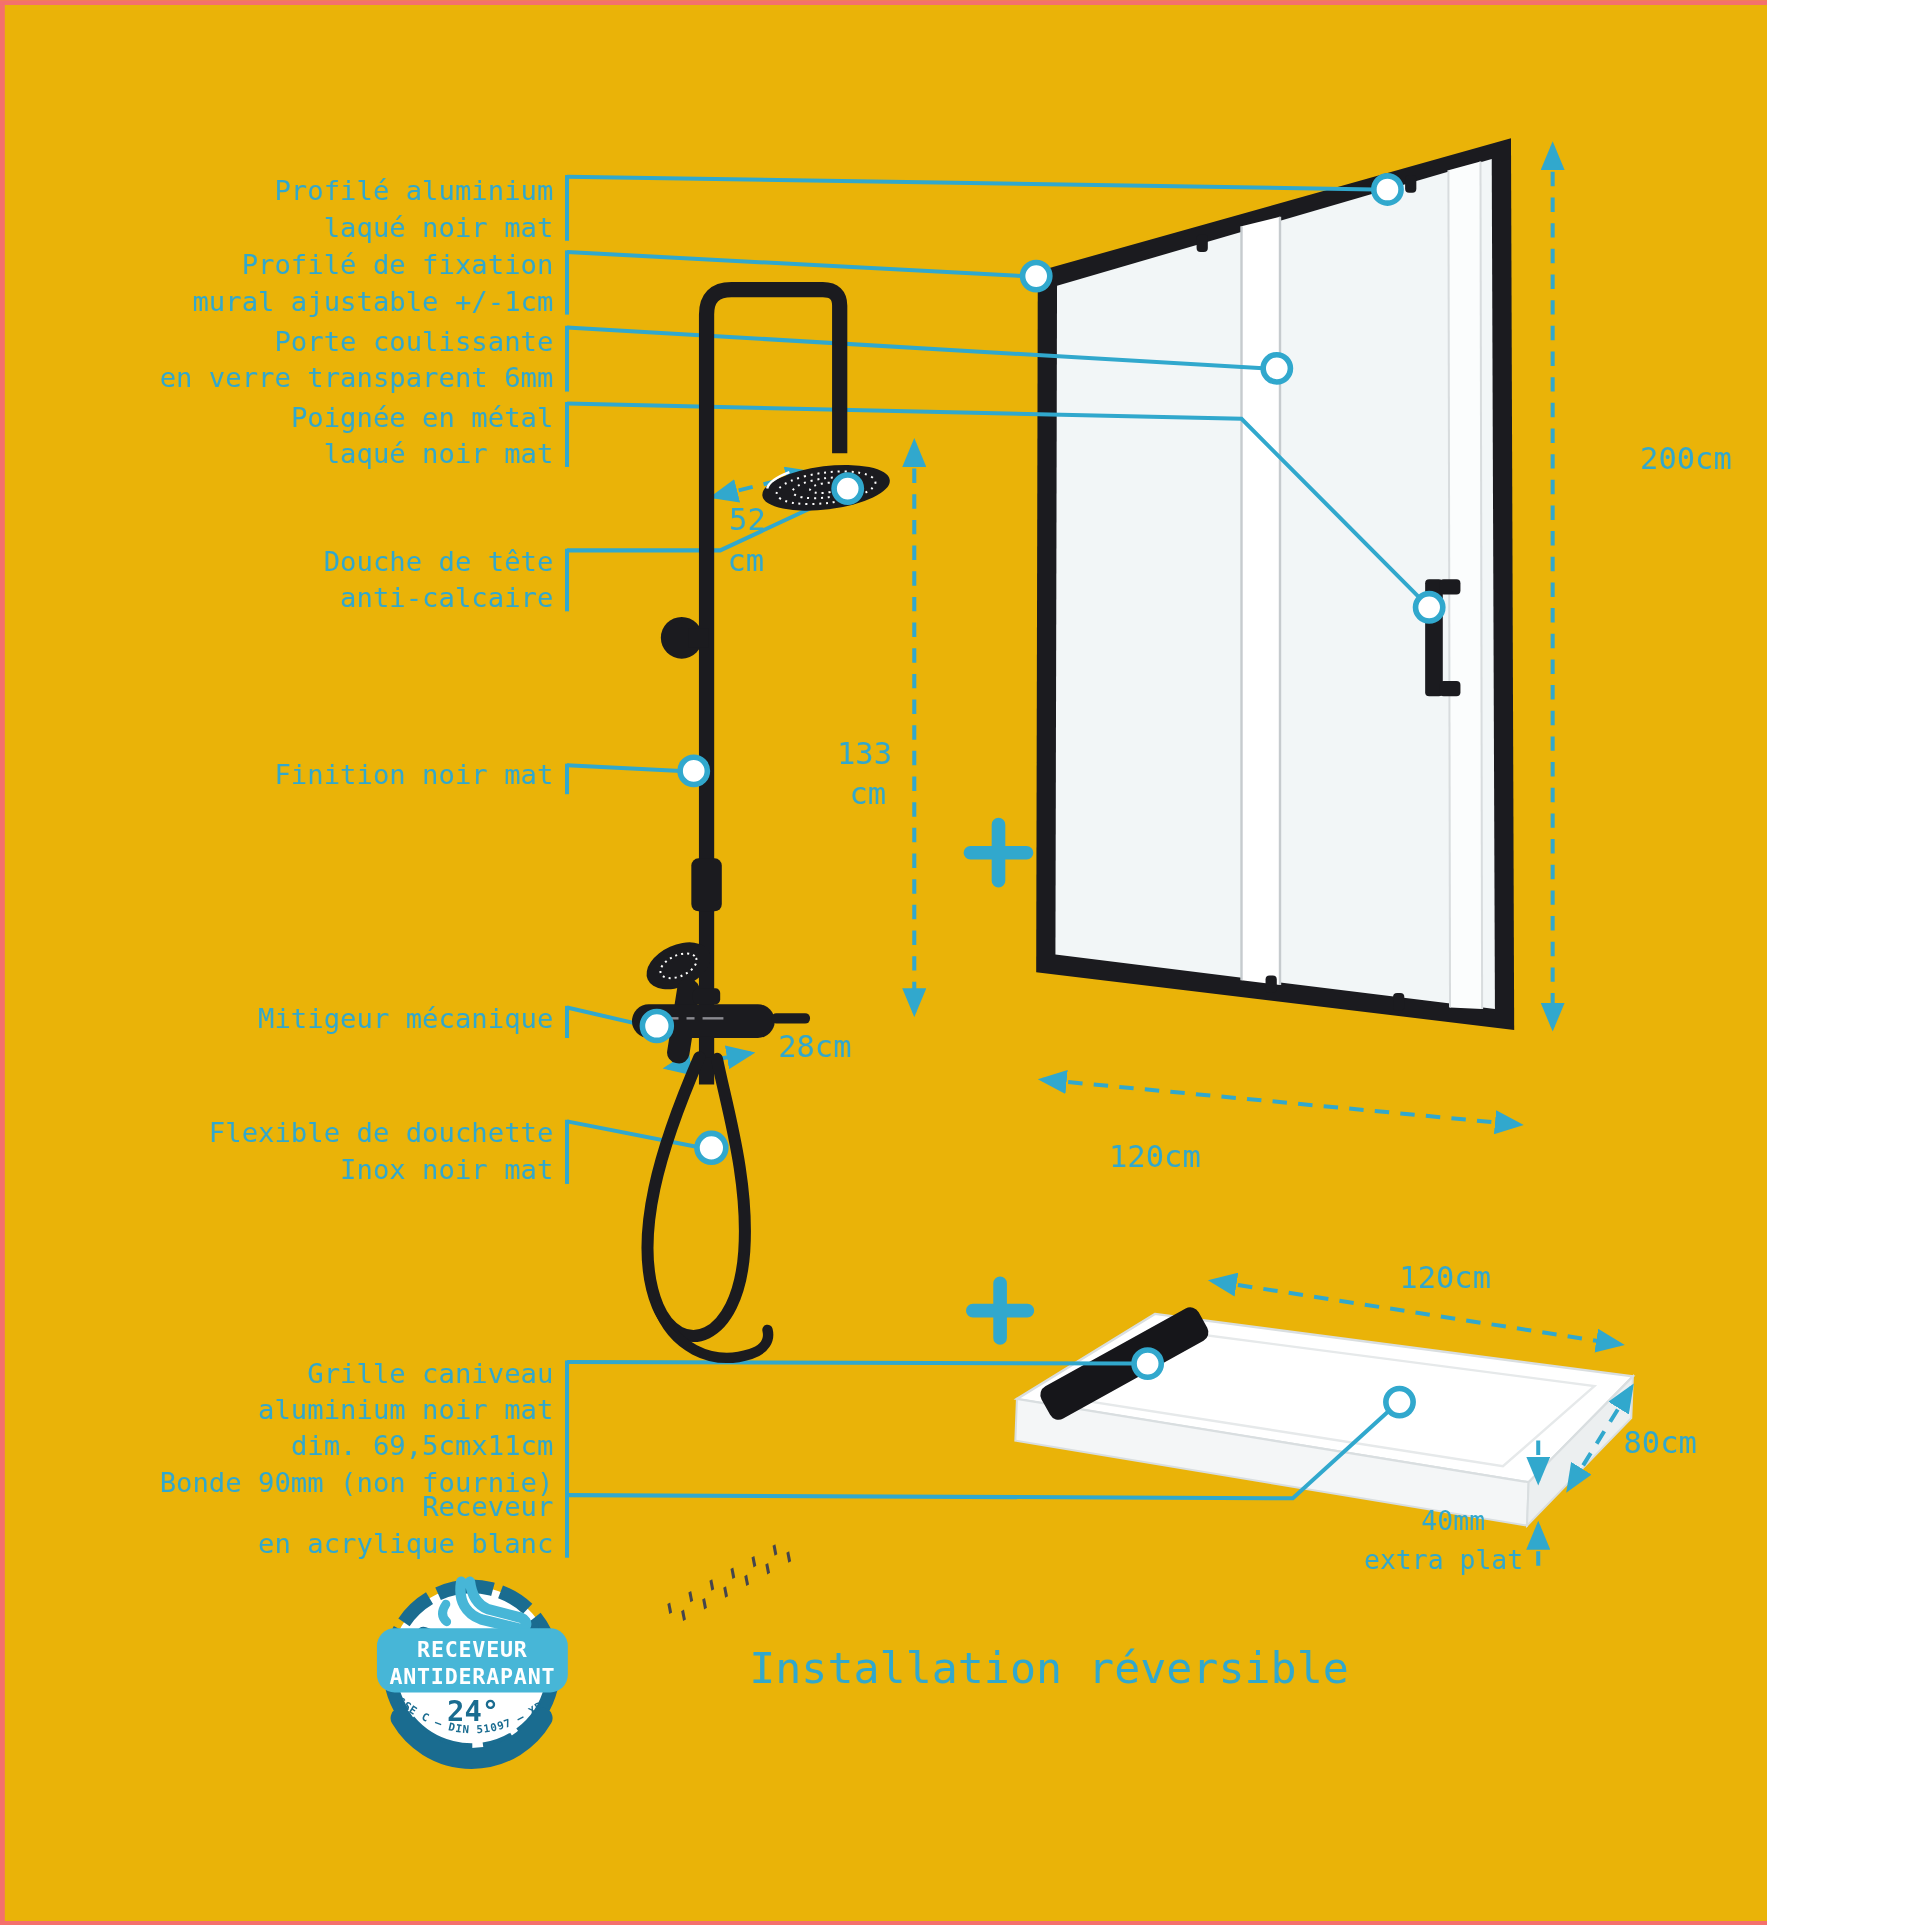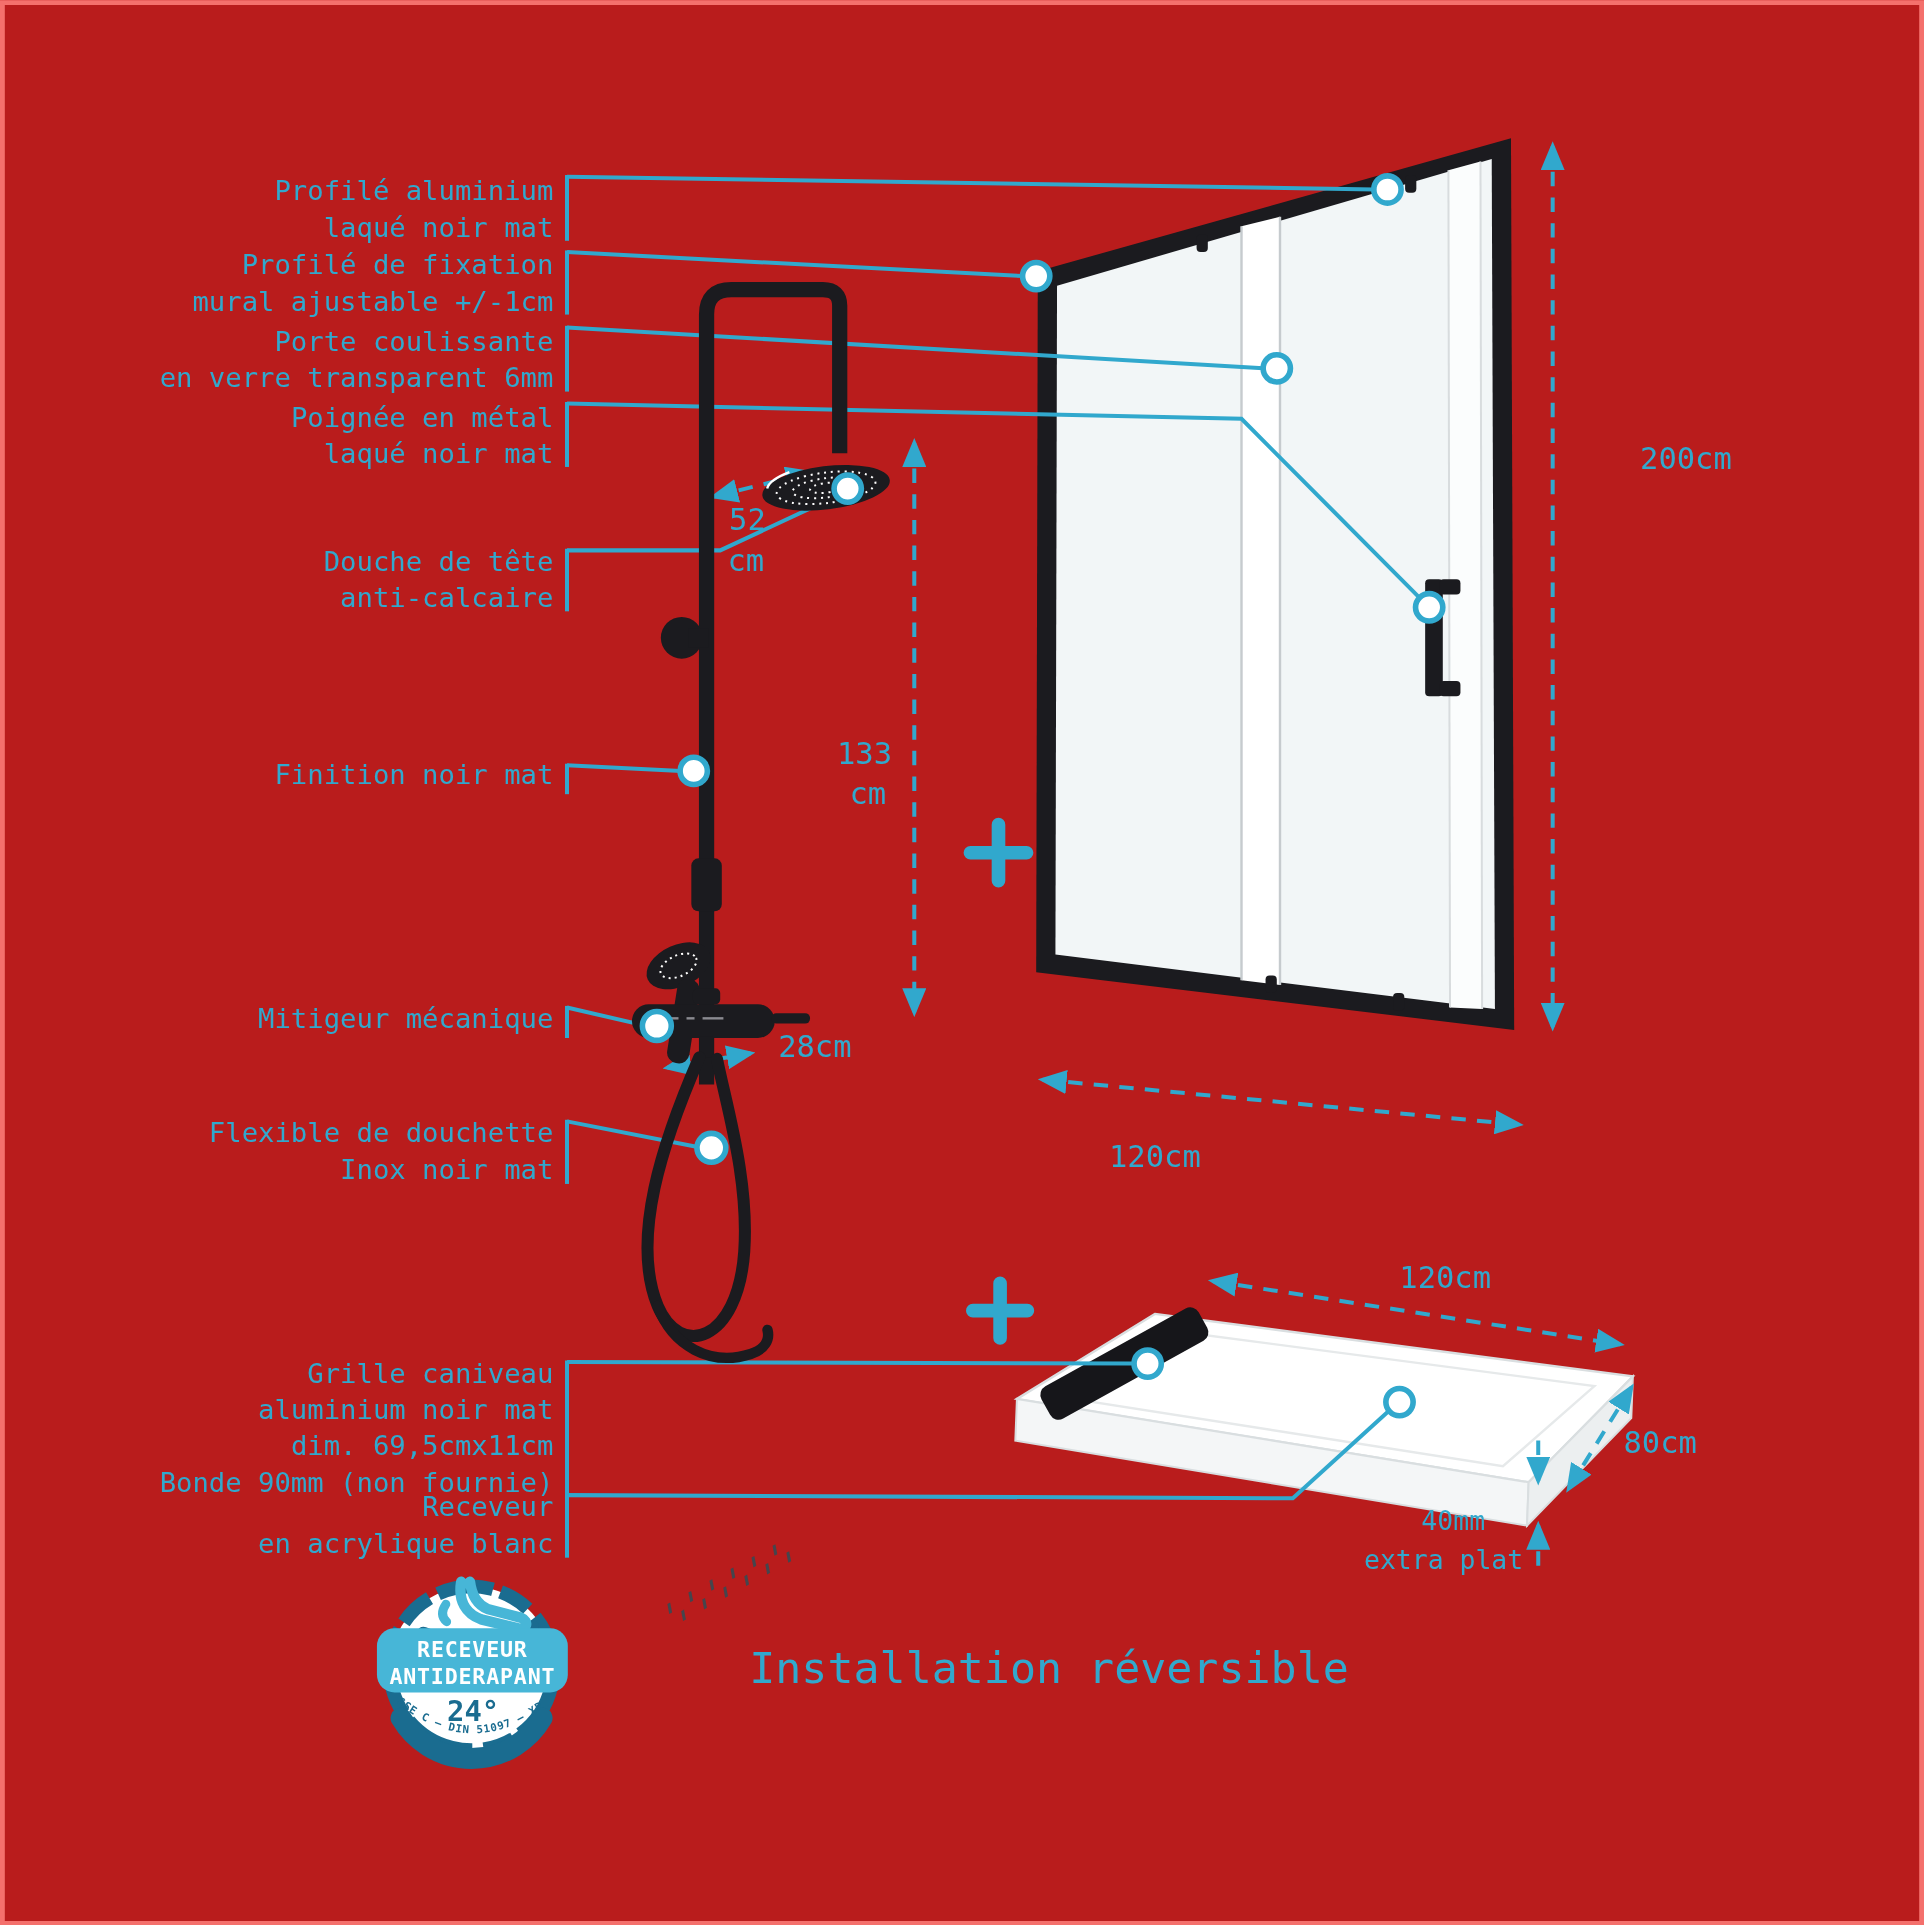--- a/index.html
+++ b/index.html
@@ -1,16 +1,16 @@
 <!DOCTYPE html>
 <html style="font-size:13px"><head>
 <meta charset="utf-8">
 <style>
   html,body{margin:0;padding:0;background:#ffffff;}
-  .page{position:relative;width:1924px;height:1926px;background:#b91c1c;overflow:hidden;}
+  .page{position:relative;width:1767px;height:1926px;background:#eab308;overflow:hidden;}
   svg{display:block;}
   text{font-family:"DejaVu Sans Mono", monospace;}
   .callout-text{fill:#31a8cd;font-size:34px;}
   .dim-text{fill:#31a8cd;font-size:38px;}
   .dim-text-sm{fill:#31a8cd;font-size:33px;}
   .footer-text{fill:#31a8cd;font-size:54px;}
   .cy{stroke:#31a8cd;stroke-width:5;fill:none;}
   .cy-dash{stroke:#31a8cd;stroke-width:5;fill:none;stroke-dasharray:18 14;}
   .marker-circle{fill:#ffffff;stroke:#31a8cd;stroke-width:7;}
   .blk{fill:#1b1b1f;}

